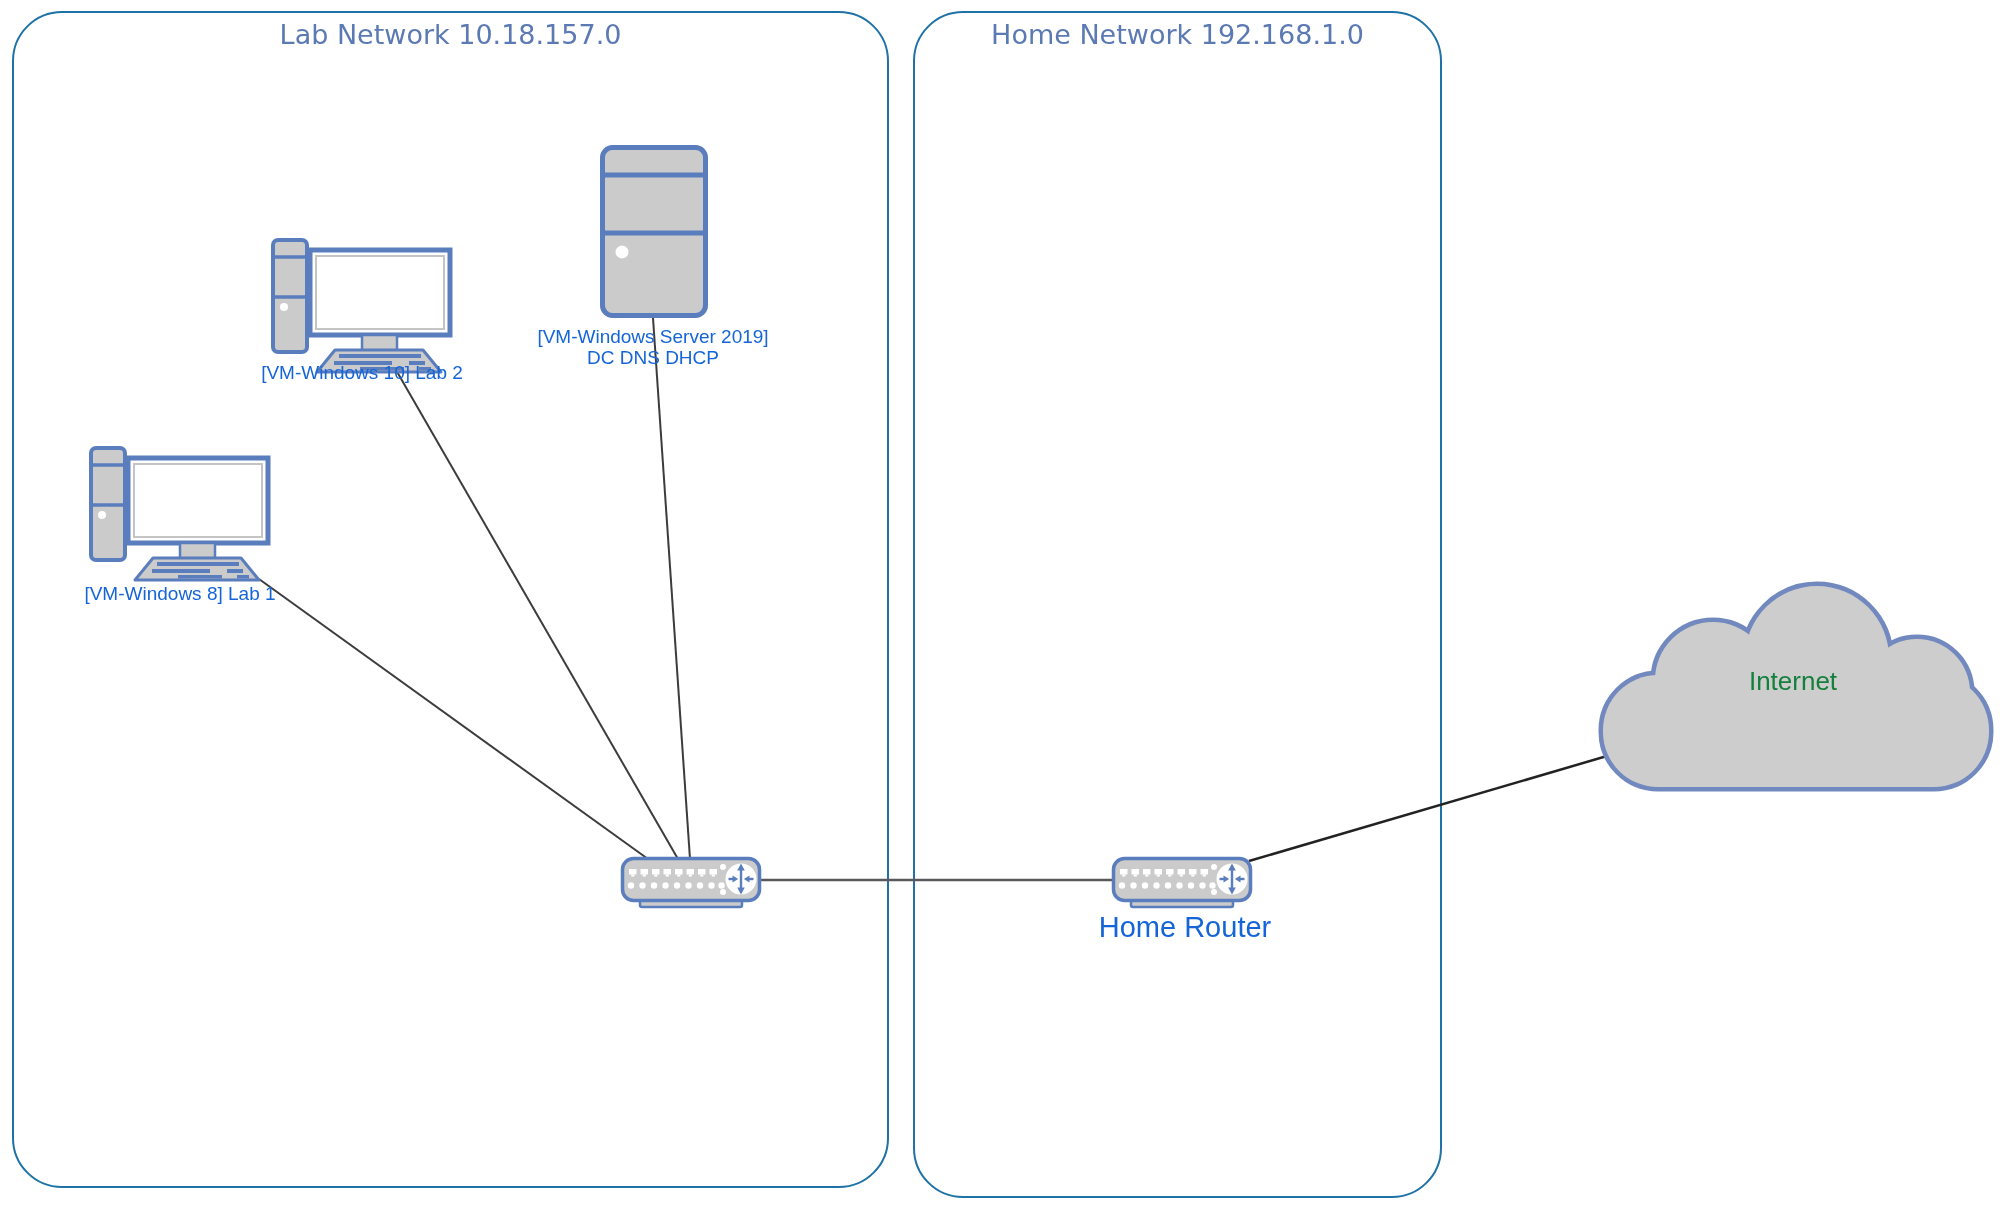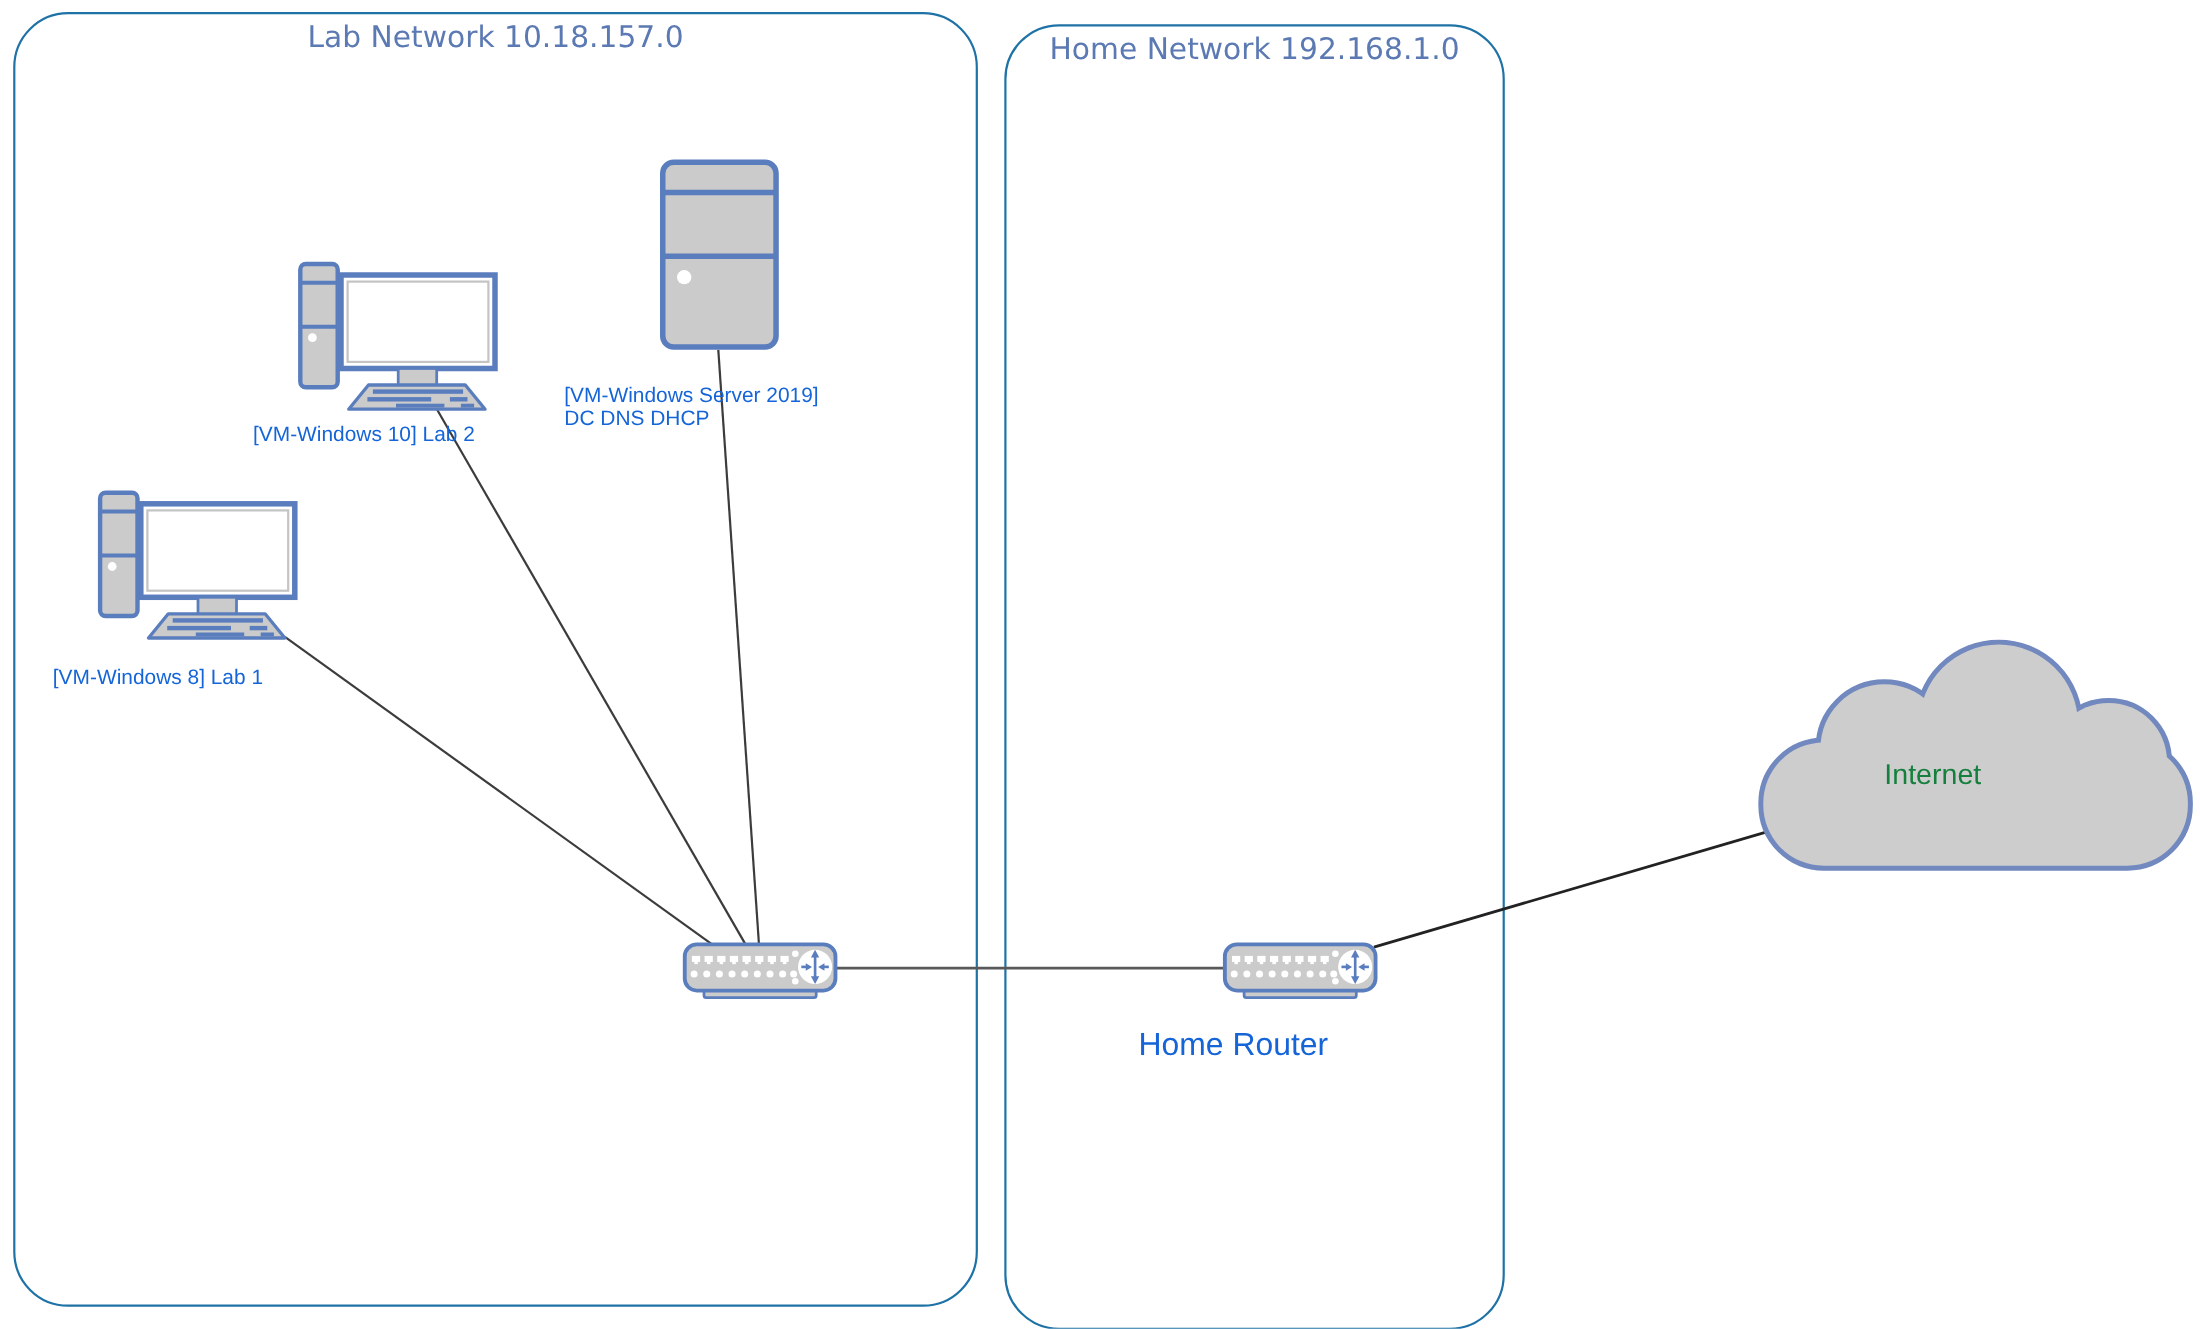--- a/index.html
+++ b/index.html
@@ -1,26 +1,26 @@
 <!DOCTYPE html>
 <html><head>
 <meta charset="utf-8">
 <style>
   html,body{margin:0;padding:0;background:#ffffff;}
   body{width:2000px;height:1208px;position:relative;overflow:hidden;
        font-family:"Liberation Sans",sans-serif;}
   .canvas{position:absolute;left:0;top:0;width:2000px;height:1208px;}
   .net-container{position:absolute;border:2px solid #1f72a6;border-radius:50px;box-sizing:border-box;background:transparent;}
   .net-container.lab{left:12px;top:11px;width:877px;height:1177px;padding-left:48px;}
-  .net-container.home{left:913px;top:22px;width:455px;height:1187px;text-decoration:underline;}
+  .net-container.home{left:913px;top:11px;width:529px;height:1187px;text-decoration:underline;}
   .net-title{position:absolute;top:6px;left:0;right:0;text-align:center;
              font-family:"DejaVu Sans",sans-serif;font-size:27px;color:#5b79b2;}
   svg.diagram{position:absolute;left:0;top:0;}
-  .node-label{position:absolute;text-align:left;color:#1565d8;
-              font-family:"Liberation Sans",sans-serif;line-height:1.12;margin-top:23px;}
+  .node-label{position:absolute;text-align:center;color:#1565d8;
+              font-family:"Liberation Sans",sans-serif;line-height:1.12;}
   .lbl-sm{font-size:19px;}
   .lbl-lg{font-size:29px;}
   .lbl-cloud{font-size:26px;color:#15803d;font-family:"Liberation Sans",sans-serif;}
 </style>
 </head>
 <body>
 
 <div class="canvas">
 
   <div class="net-container lab">

